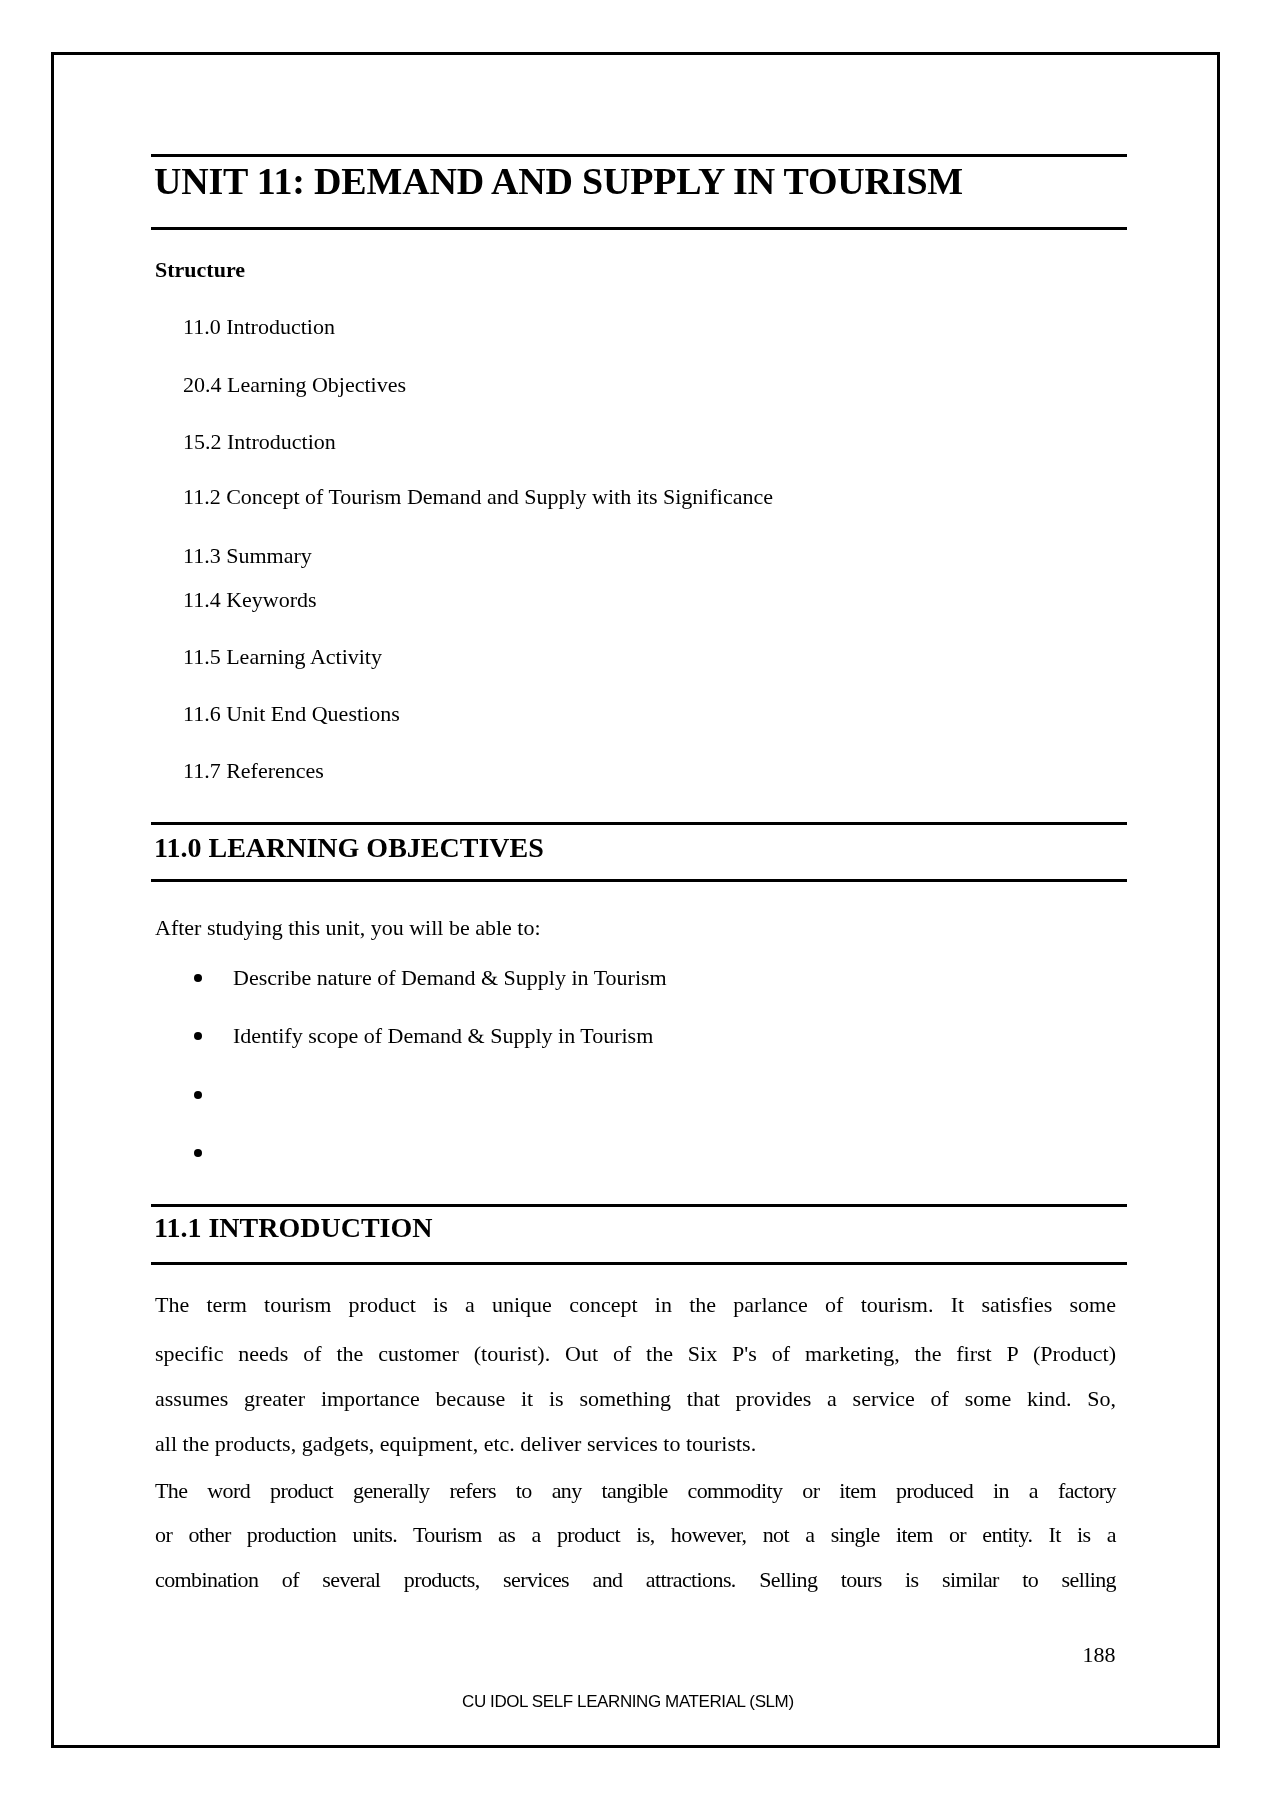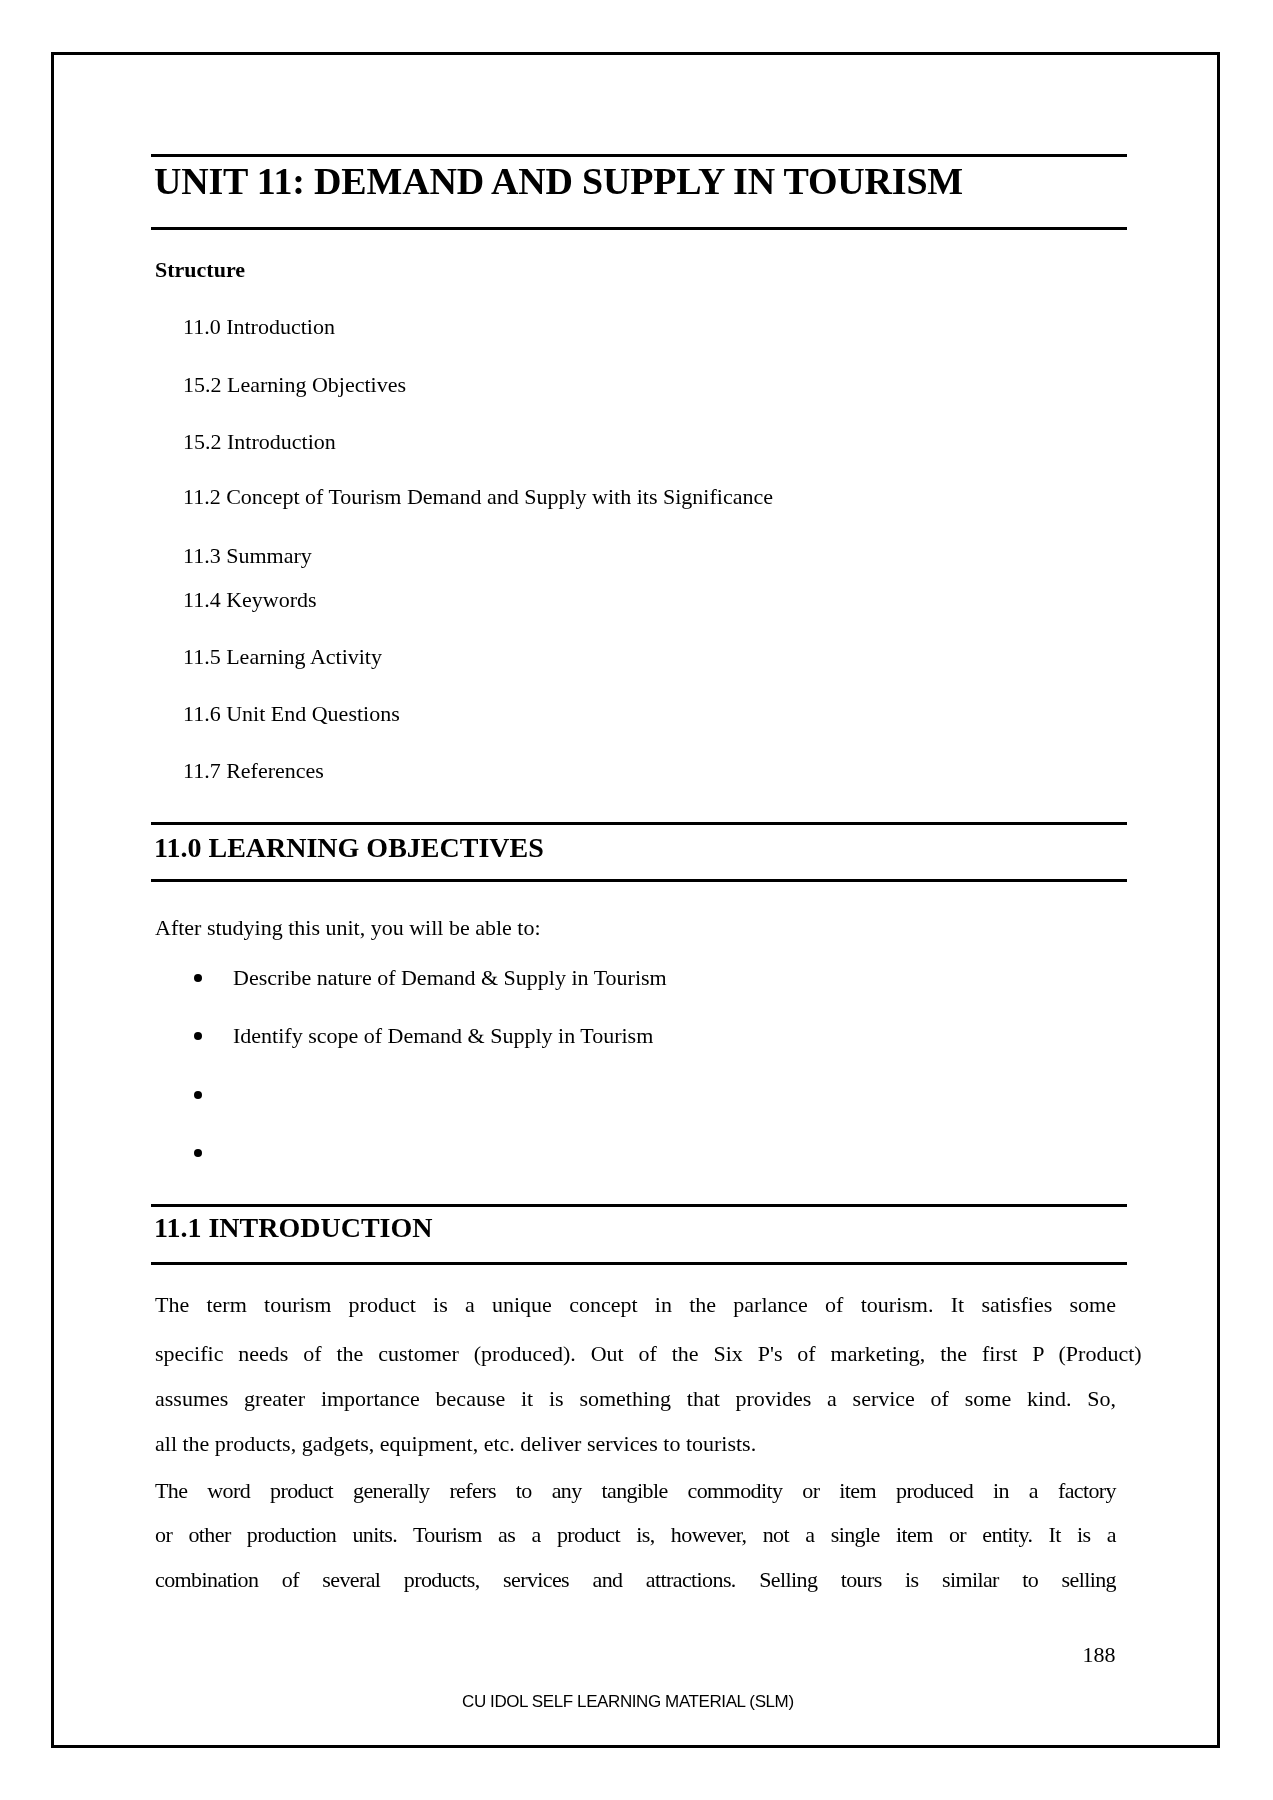--- a/index.html
+++ b/index.html
@@ -126,21 +126,21 @@
 
 <div class="page-border"></div>
 
 <div class="rule" style="top:154px;"></div>
 <div class="line unit-title">UNIT 11: DEMAND AND SUPPLY IN TOURISM</div>
 <div class="rule" style="top:227px;"></div>
 
 <div class="line structure-label">Structure</div>
 <div>
   <div class="line toc-item" style="top:316px;">11.0 Introduction</div>
-  <div class="line toc-item" style="top:374px;">15.2 Learning Objectives</div>
+  <div class="line toc-item" style="top:374px;">20.4 Learning Objectives</div>
   <div class="line toc-item" style="top:431px;">15.2 Introduction</div>
   <div class="line toc-item" style="top:486px;">11.2 Concept of Tourism Demand and Supply with its Significance</div>
   <div class="line toc-item" style="top:545px;">11.3 Summary</div>
   <div class="line toc-item" style="top:589px;">11.4 Keywords</div>
   <div class="line toc-item" style="top:646px;">11.5 Learning Activity</div>
   <div class="line toc-item" style="top:703px;">11.6 Unit End Questions</div>
   <div class="line toc-item" style="top:760px;">11.7 References</div>
 </div>
 
 <div class="rule" style="top:822px;"></div>
@@ -164,21 +164,21 @@
     <span class="bullet-dot"></span>
   </div>
 </div>
 
 <div class="rule" style="top:1204px;"></div>
 <div class="line section-heading" style="top:1214px;">11.1 INTRODUCTION</div>
 <div class="rule" style="top:1262px;"></div>
 
 <div>
   <div class="para-line" style="top: 1292px; white-space: nowrap; text-align: left; text-align-last: left; word-spacing: 11.7688px;"><span>The term tourism product is a unique concept in the parlance of tourism. It satisfies some</span></div>
-  <div class="para-line" style="top: 1341px; white-space: nowrap; text-align: left; text-align-last: left; word-spacing: 9.38281px;"><span>specific needs of the customer (produced). Out of the Six P's of marketing, the first P (Product)</span></div>
+  <div class="para-line" style="top: 1341px; white-space: nowrap; text-align: left; text-align-last: left; word-spacing: 9.38281px;"><span>specific needs of the customer (tourist). Out of the Six P's of marketing, the first P (Product)</span></div>
   <div class="para-line" style="top: 1386px; white-space: nowrap; text-align: left; text-align-last: left; word-spacing: 10.2533px;"><span>assumes greater importance because it is something that provides a service of some kind. So,</span></div>
   <div class="para-line last" style="top:1431px;">all the products, gadgets, equipment, etc. deliver services to tourists.</div>
 </div>
 
 <div>
   <div class="para-line condensed" style="top: 1478px; white-space: nowrap; text-align: left; text-align-last: left; word-spacing: 15.0324px;"><span>The word product generally refers to any tangible commodity or item produced in a factory</span></div>
   <div class="para-line condensed" style="top: 1522px; white-space: nowrap; text-align: right; text-align-last: left; word-spacing: 11.3724px;"><span>or other production units. Tourism as a product is, however, not a single item or entity. It is a</span></div>
   <div class="para-line condensed" style="top: 1567px; white-space: nowrap; text-align: left; text-align-last: left; word-spacing: 18.4909px;"><span>combination of several products, services and attractions. Selling tours is similar to selling</span></div>
 </div>
 

